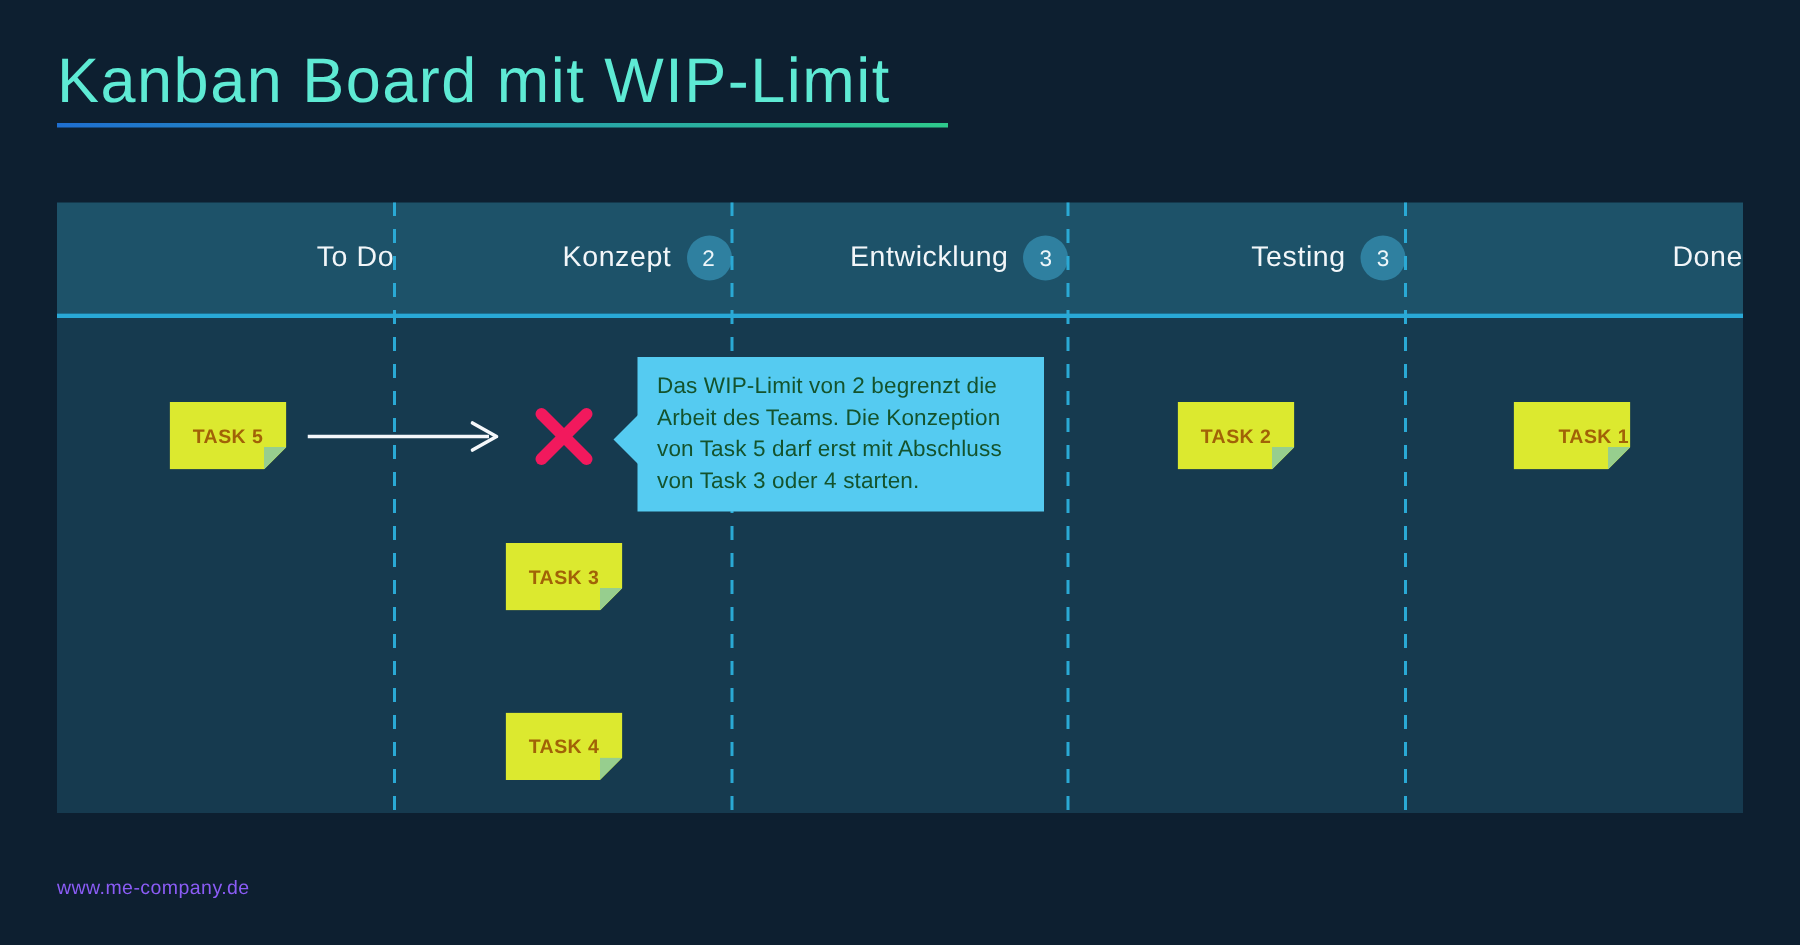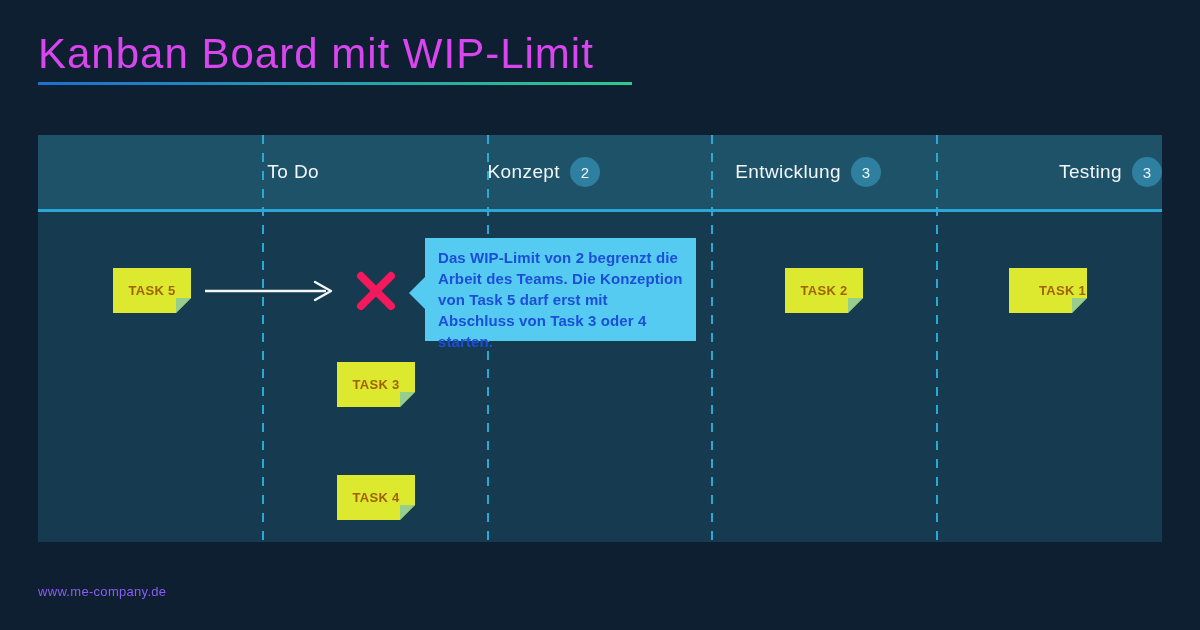--- a/index.html
+++ b/index.html
@@ -5,21 +5,21 @@
   * { margin:0; padding:0; box-sizing:border-box; }
   html,body { background:#0d1f30; }
   .page {
     position:relative; width:1200px; height:630px; overflow:hidden;
     background:#0d1f30;
     font-family:"Liberation Sans", sans-serif;
   }
   
   .title {
     position:absolute; left:38px; top:30px;
-    font-size:42px; font-weight:300; color:#d946ef; letter-spacing:1px;
+    font-size:42px; font-weight:300; color:#5eead4; letter-spacing:1px;
   }
   .title-underline {
     position:absolute; left:38px; top:82px; width:594px; height:3px;
     background:linear-gradient(90deg,#1f6fd0,#2ec98c);
   }
   
   .board-header {
     position:absolute; left:38px; top:135px; width:1124px; height:74px;
     background:#1d5269; display:flex;
   }
@@ -65,21 +65,21 @@
   .note-task2 { left:785px; top:268px; }
   .note-task1 { left:1009px; top:268px;padding-left:29px; }
   
   .arrow-svg { position:absolute; left:205px; top:279px; z-index:3; }
   .x-svg { position:absolute; left:356px; top:271px; z-index:4; }
   
   .bubble {
     position:absolute; left:425px; top:238px; width:271px; height:103px;
     background:#55cbf1; z-index:5;
     padding:9px 13px;
-    font-size:15px; font-weight:bold; color:#1d4ed8; line-height:21px;
+    font-size:15px; font-weight:normal; color:#14532d; line-height:21px;
     letter-spacing:0.1px;
   }
   .bubble::before {
     content:""; position:absolute; left:-16px; top:38px;
     width:0; height:0;
     border-top:17px solid transparent;
     border-bottom:17px solid transparent;
     border-right:17px solid #55cbf1;
   }
   
@@ -104,20 +104,23 @@
       <span>Konzept</span>
       <span class="wip-badge">2</span>
     </div>
     <div class="header-cell">
       <span>Entwicklung</span>
       <span class="wip-badge">3</span>
     </div>
     <div class="header-cell">
       <span>Testing</span>
       <span class="wip-badge">3</span>
+    </div>
+    <div class="header-cell">
+      <span>Done</span>
     </div>
   </div>
 
   <div class="header-rule"></div>
   <div class="board-body"></div>
 
   <div class="divider div-1"></div>
   <div class="divider div-2"></div>
   <div class="divider div-3"></div>
   <div class="divider div-4"></div>

